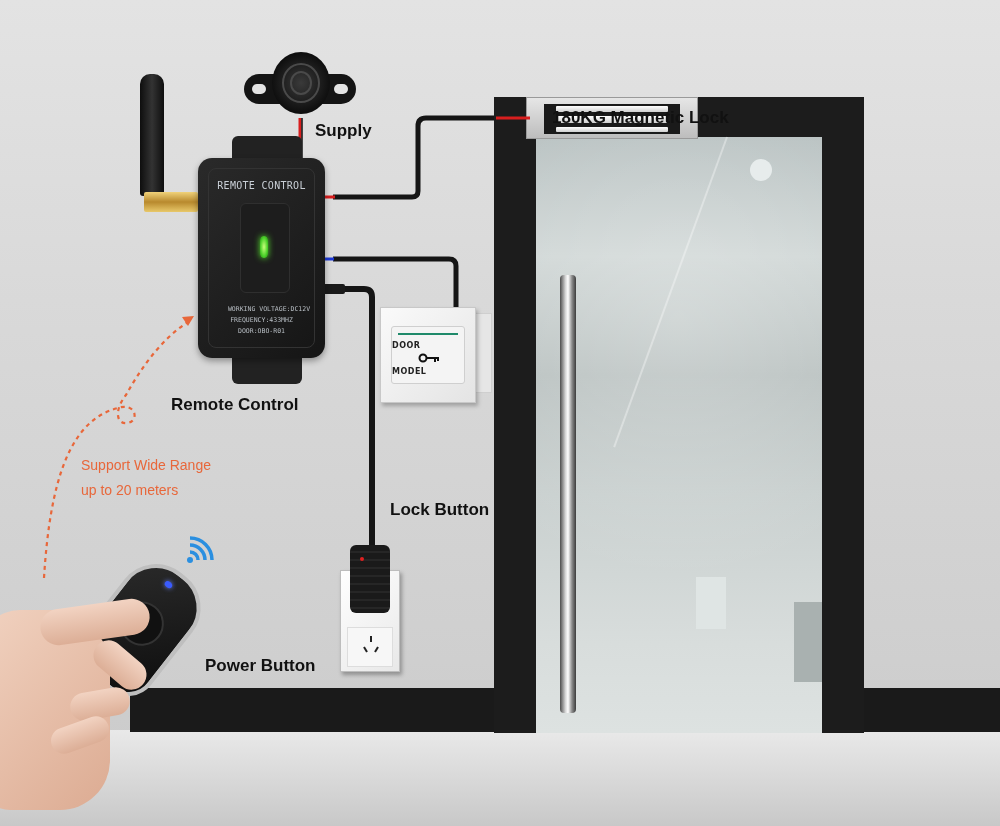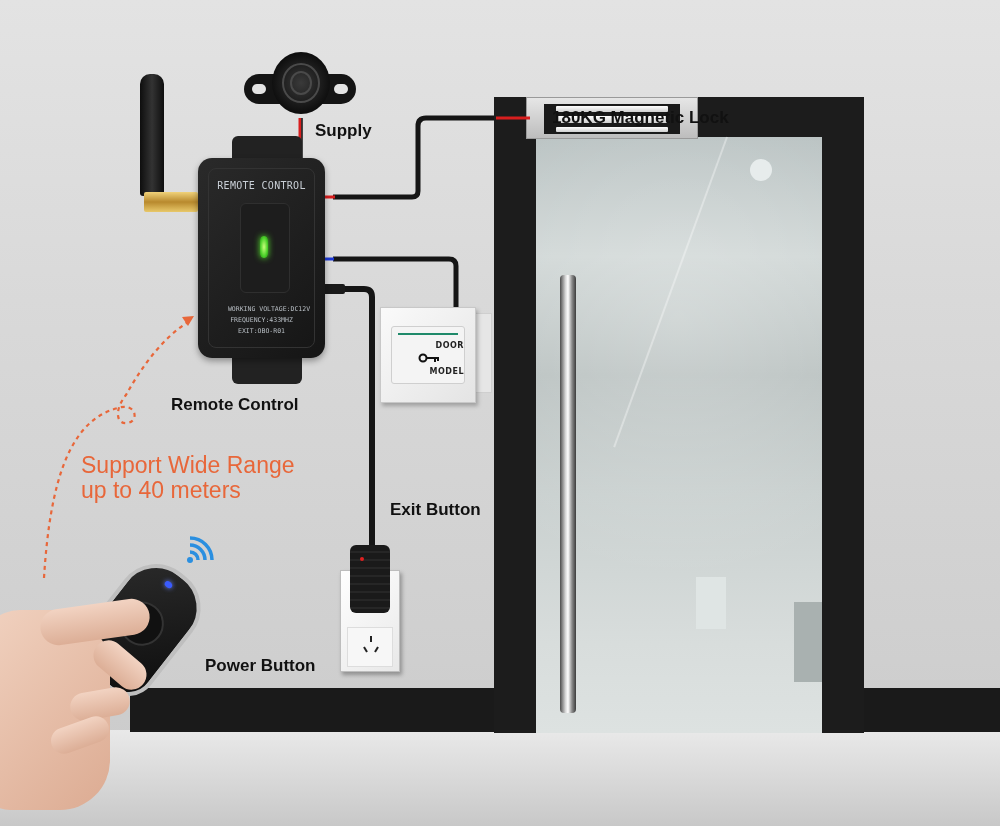--- a/index.html
+++ b/index.html
@@ -7,21 +7,21 @@
       width: 1000px; height: 826px; position: relative; overflow: hidden;
       font-family: "Liberation Sans", sans-serif;
       background: linear-gradient(180deg, #e3e3e3 0%, #d8d8d8 40%, #cfcfcf 80%, #c9c9c9 100%);
     }
     .abs { position: absolute; }
     .label {
       position: absolute; font-family: "Liberation Sans", sans-serif;
       font-weight: bold; color: #111; font-size: 17px; white-space: nowrap;
     }
     .orange-text {
-      position: absolute; color: #e8673a; font-size: 23px; line-height: 25px;
+      position: absolute; color: #e8673a; font-size: 14px; line-height: 25px;
       font-family: "Liberation Sans", sans-serif;
     }
     
     .baseboard { background: #1a1a1a; }
     .floor {
       background: linear-gradient(180deg, #e9e9e9 0%, #dcdcdc 40%, #c8c8c8 100%);
     }
     
     .frame { background: #1c1c1c; }
     .glass {
@@ -78,21 +78,21 @@
       border-radius: 50%;
     }
     .speaker-flange { background: #141414; border-radius: 40px; }
     .speaker-ring { border: 2px solid #4a4a4a; border-radius: 50%; }
     
     .exit-plate {
       background: linear-gradient(135deg, #fafafa, #e4e4e4);
       border: 1px solid #c8c8c8; box-shadow: 2px 3px 4px rgba(0,0,0,0.25);
     }
     .exit-inner { background: #f4f4f4; border: 1px solid #cfcfcf; border-radius: 3px; }
-    .exit-text { font-family: "DejaVu Sans", sans-serif; font-weight: bold; color: #222; font-size: 8px; text-align: right; letter-spacing: 0.5px; }
+    .exit-text { font-family: "DejaVu Sans", sans-serif; font-weight: bold; color: #222; font-size: 8px; text-align: left; letter-spacing: 0.5px; }
     
     .socket {
       background: linear-gradient(135deg, #ffffff, #e8e8e8);
       border: 1px solid #bdbdbd; box-shadow: 2px 3px 4px rgba(0,0,0,0.3);
     }
     .adapter {
       background: repeating-linear-gradient(180deg, #1a1a1a 0 6px, #262626 6px 8px);
       border-radius: 6px;
     }
     
@@ -171,46 +171,46 @@
 <div class="abs tab" style="left:232px;top:136px;width:70px;height:30px;"></div>
 <div class="abs tab" style="left:232px;top:352px;width:70px;height:32px;"></div>
 <div class="abs ctrl-box" style="left:198px;top:158px;width:127px;height:200px;">
   <div class="abs ctrl-inner" style="left:10px;top:10px;width:105px;height:178px;"></div>
   <div class="abs ctrl-title" style="left:0;top:22px;width:127px;">REMOTE CONTROL</div>
   <div class="abs ctrl-window" style="left:42px;top:45px;width:48px;height:88px;">
     <div class="abs led-green" style="left:19px;top:32px;width:8px;height:22px;"></div>
   </div>
   <div class="abs ctrl-spec" style="left:0;top:146px;width:142px;">WORKING VOLTAGE:DC12V</div>
   <div class="abs ctrl-spec" style="left:0;top:157px;width:127px;">FREQUENCY:433MHZ</div>
-  <div class="abs ctrl-spec" style="left:0;top:168px;width:127px;">EXIT:OBO-R01</div>
+  <div class="abs ctrl-spec" style="left:0;top:168px;width:127px;">DOOR:OBO-R01</div>
 </div>
 <div class="label" style="left:171px;top:395px;">Remote Control</div>
 
 <div class="orange-text" style="left:81px;top:453px;">Support Wide Range</div>
-<div class="orange-text" style="left:81px;top:478px;">up to 40 meters</div>
+<div class="orange-text" style="left:81px;top:478px;">up to 20 meters</div>
 
 <div class="label" style="left:552px;top:63px;margin-top:45px;">180KG Magnetic Lock</div>
 
 <div class="abs" style="left:458px;top:313px;width:32px;height:78px;background:#e6e6e6;border:1px solid #cfcfcf;"></div>
 <div class="abs exit-plate" style="left:380px;top:307px;width:94px;height:94px;">
   <div class="abs exit-inner" style="left:10px;top:18px;width:72px;height:56px;">
     <div class="abs" style="left:6px;top:6px;width:60px;height:2px;background:#1f8a6a;"></div>
     <div class="abs exit-text" style="left:0;top:14px;width:72px;">DOOR</div>
     <div class="abs" style="left:26px;top:26px;width:22px;height:10px;">
       <svg width="22" height="10" style="left:0;top:0;">
         <circle cx="5" cy="5" r="3.5" fill="none" stroke="#111" stroke-width="2"></circle>
         <line x1="8" y1="5" x2="21" y2="5" stroke="#111" stroke-width="2"></line>
         <line x1="17" y1="5" x2="17" y2="9" stroke="#111" stroke-width="2"></line>
         <line x1="20" y1="5" x2="20" y2="8" stroke="#111" stroke-width="2"></line>
       </svg>
     </div>
     <div class="abs exit-text" style="left:0;top:40px;width:72px;">MODEL</div>
   </div>
 </div>
-<div class="label" style="left:390px;top:500px;">Exit Button</div>
+<div class="label" style="left:390px;top:500px;">Lock Button</div>
 
 <div class="abs socket" style="left:340px;top:570px;width:58px;height:100px;">
   <div class="abs" style="left:6px;top:56px;width:44px;height:38px;background:#f7f7f7;border:1px solid #ddd;"></div>
   <div class="abs" style="left:20px;top:64px;width:20px;height:20px;">
     <svg width="20" height="20" style="left:0;top:0;">
       <line x1="10" y1="1" x2="10" y2="7" stroke="#222" stroke-width="2"></line>
       <line x1="3" y1="12" x2="6" y2="17" stroke="#222" stroke-width="2"></line>
       <line x1="17" y1="12" x2="14" y2="17" stroke="#222" stroke-width="2"></line>
     </svg>
   </div>

